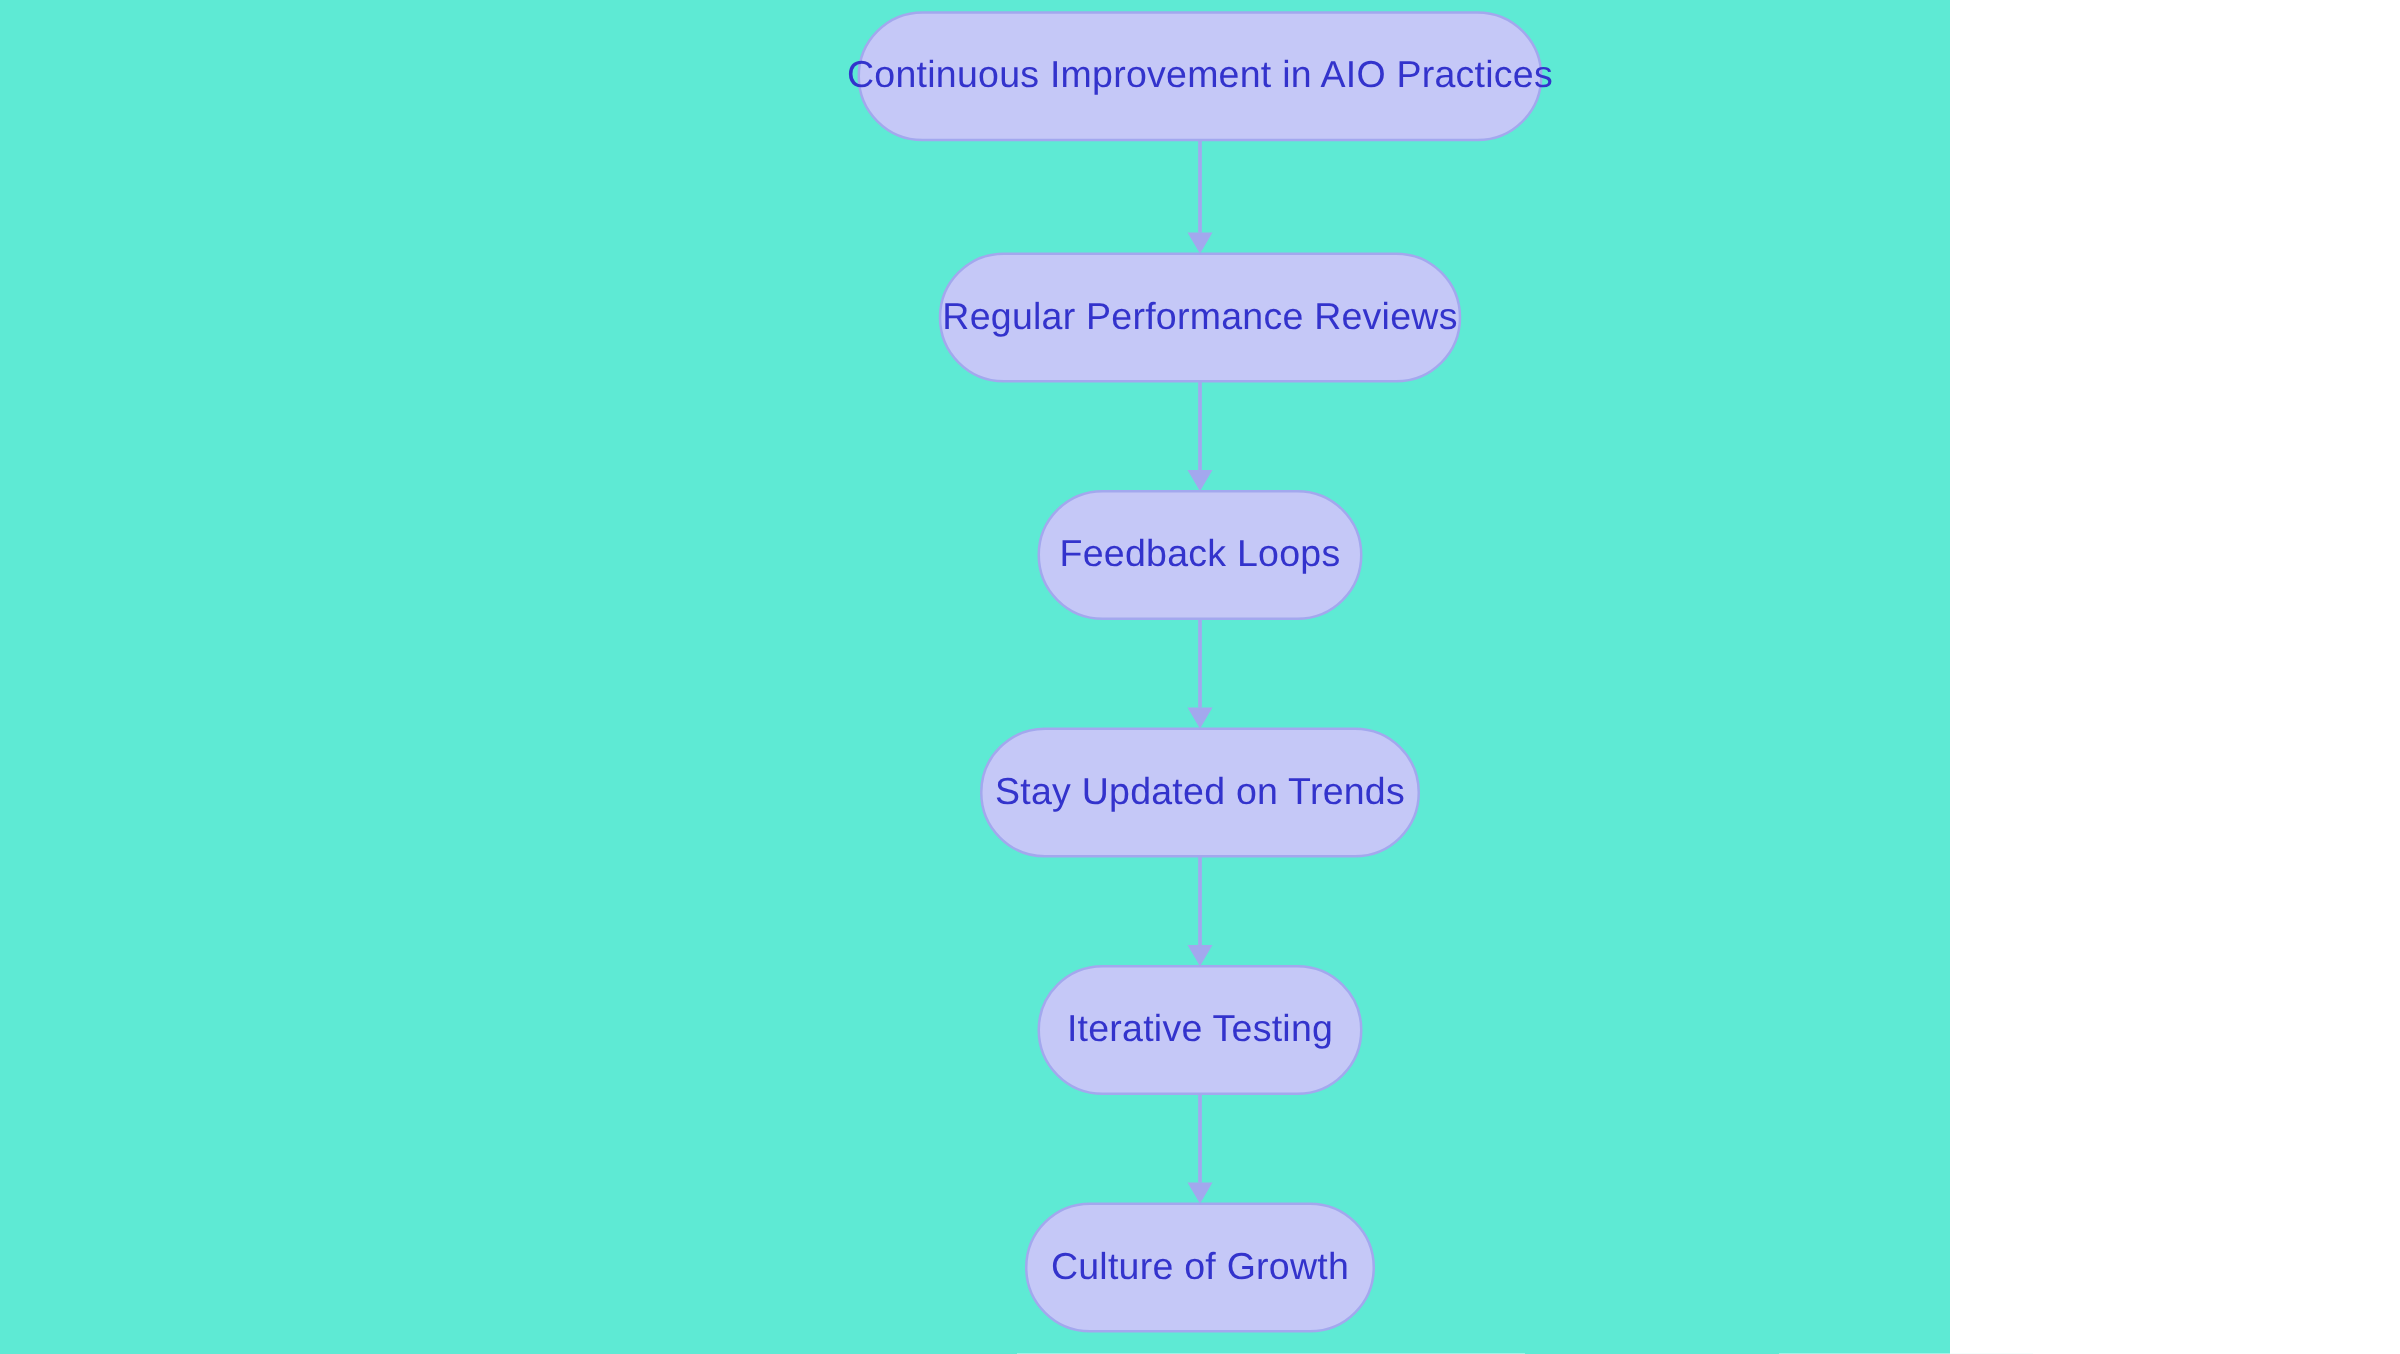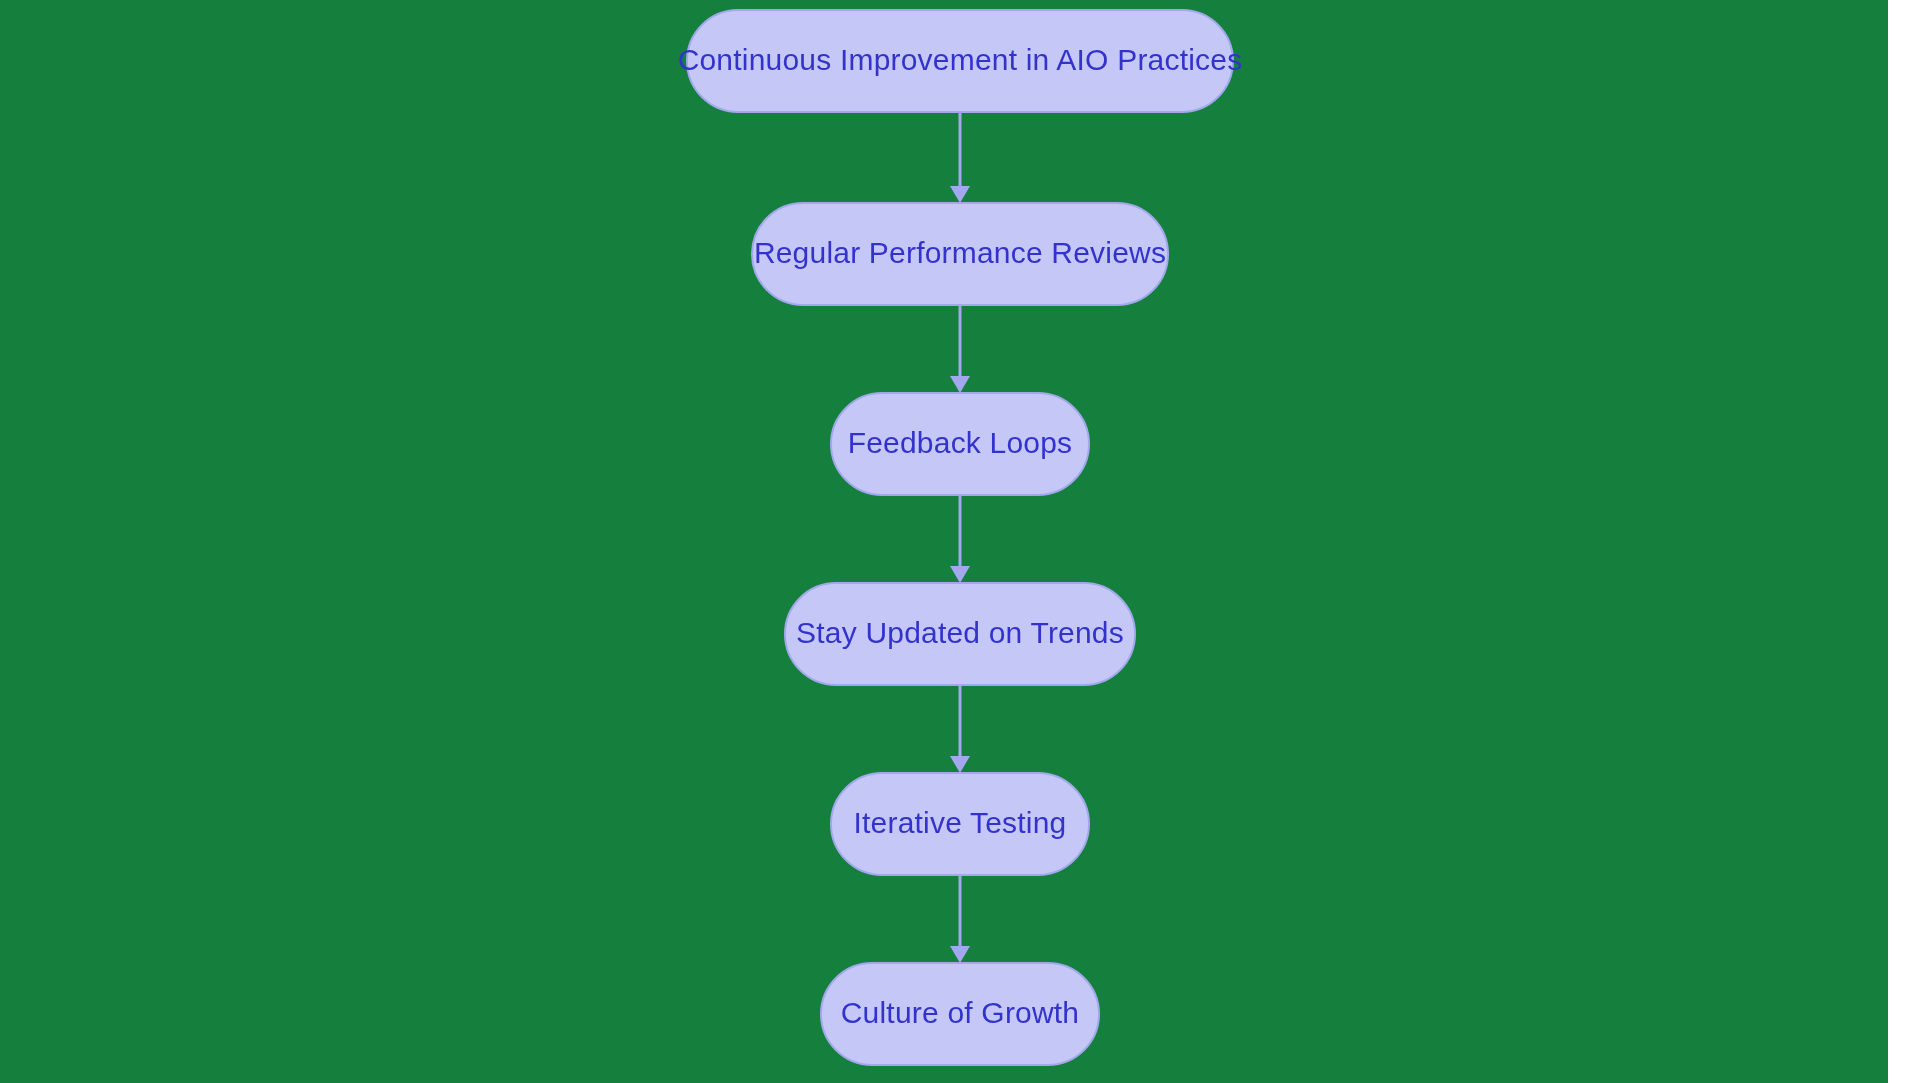--- a/index.html
+++ b/index.html
@@ -9,23 +9,23 @@
     background: #ffffff;
   }
   body {
     width: 1920px;
     height: 1083px;
     font-family: "Liberation Sans", sans-serif;
     overflow: hidden;
   }
   #flow-canvas {
     position: relative;
-    width: 1888px;
+    width: 1560px;
     height: 1083px;
-    background: #15803d;
+    background: #5eead4;
   }
   #flow-svg {
     position: absolute;
     top: 0;
     left: 0;
     width: 1920px;
     height: 1083px;
     display: block;
   }
   .node-label {

